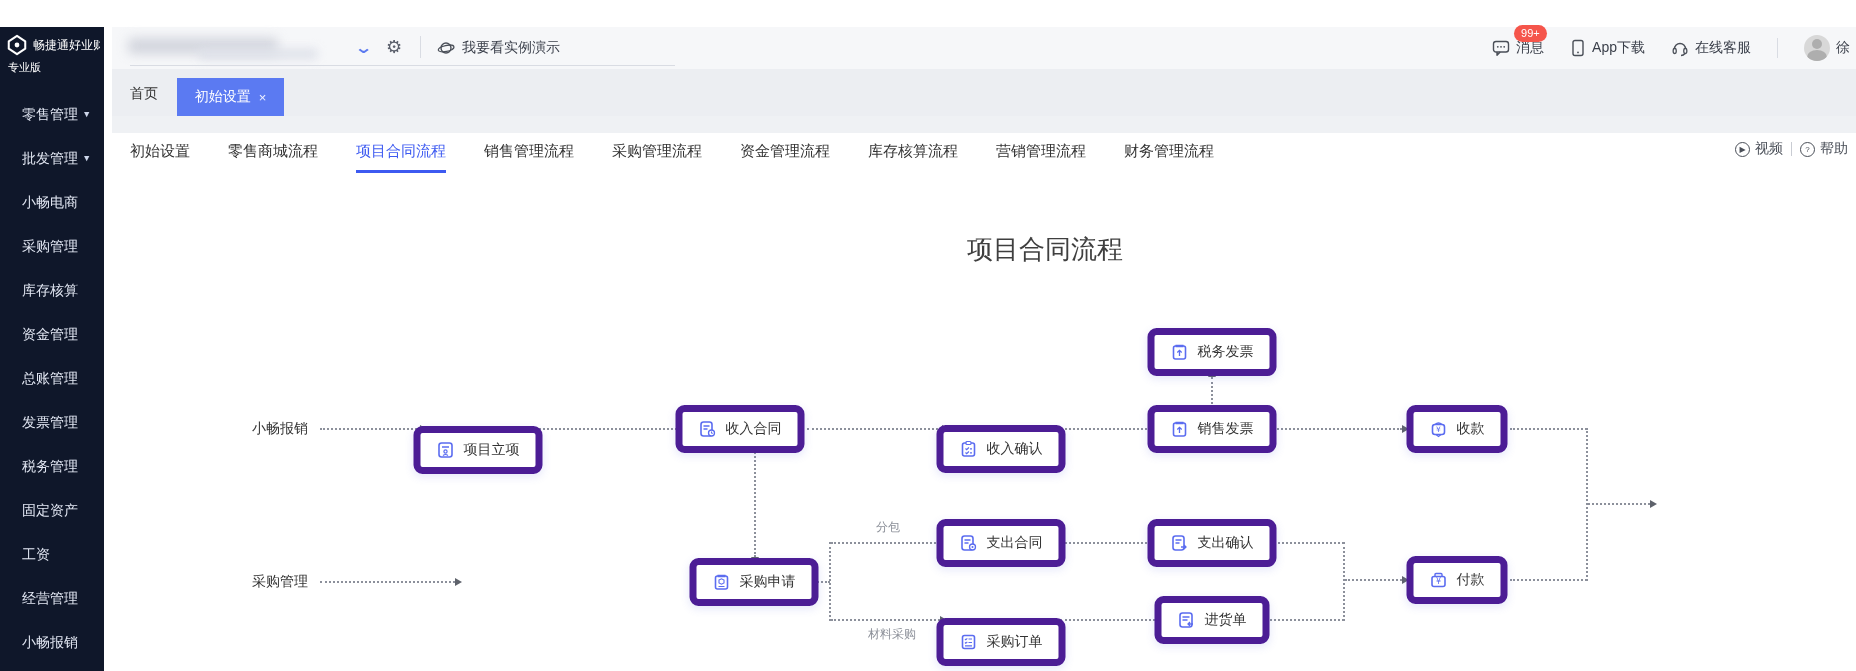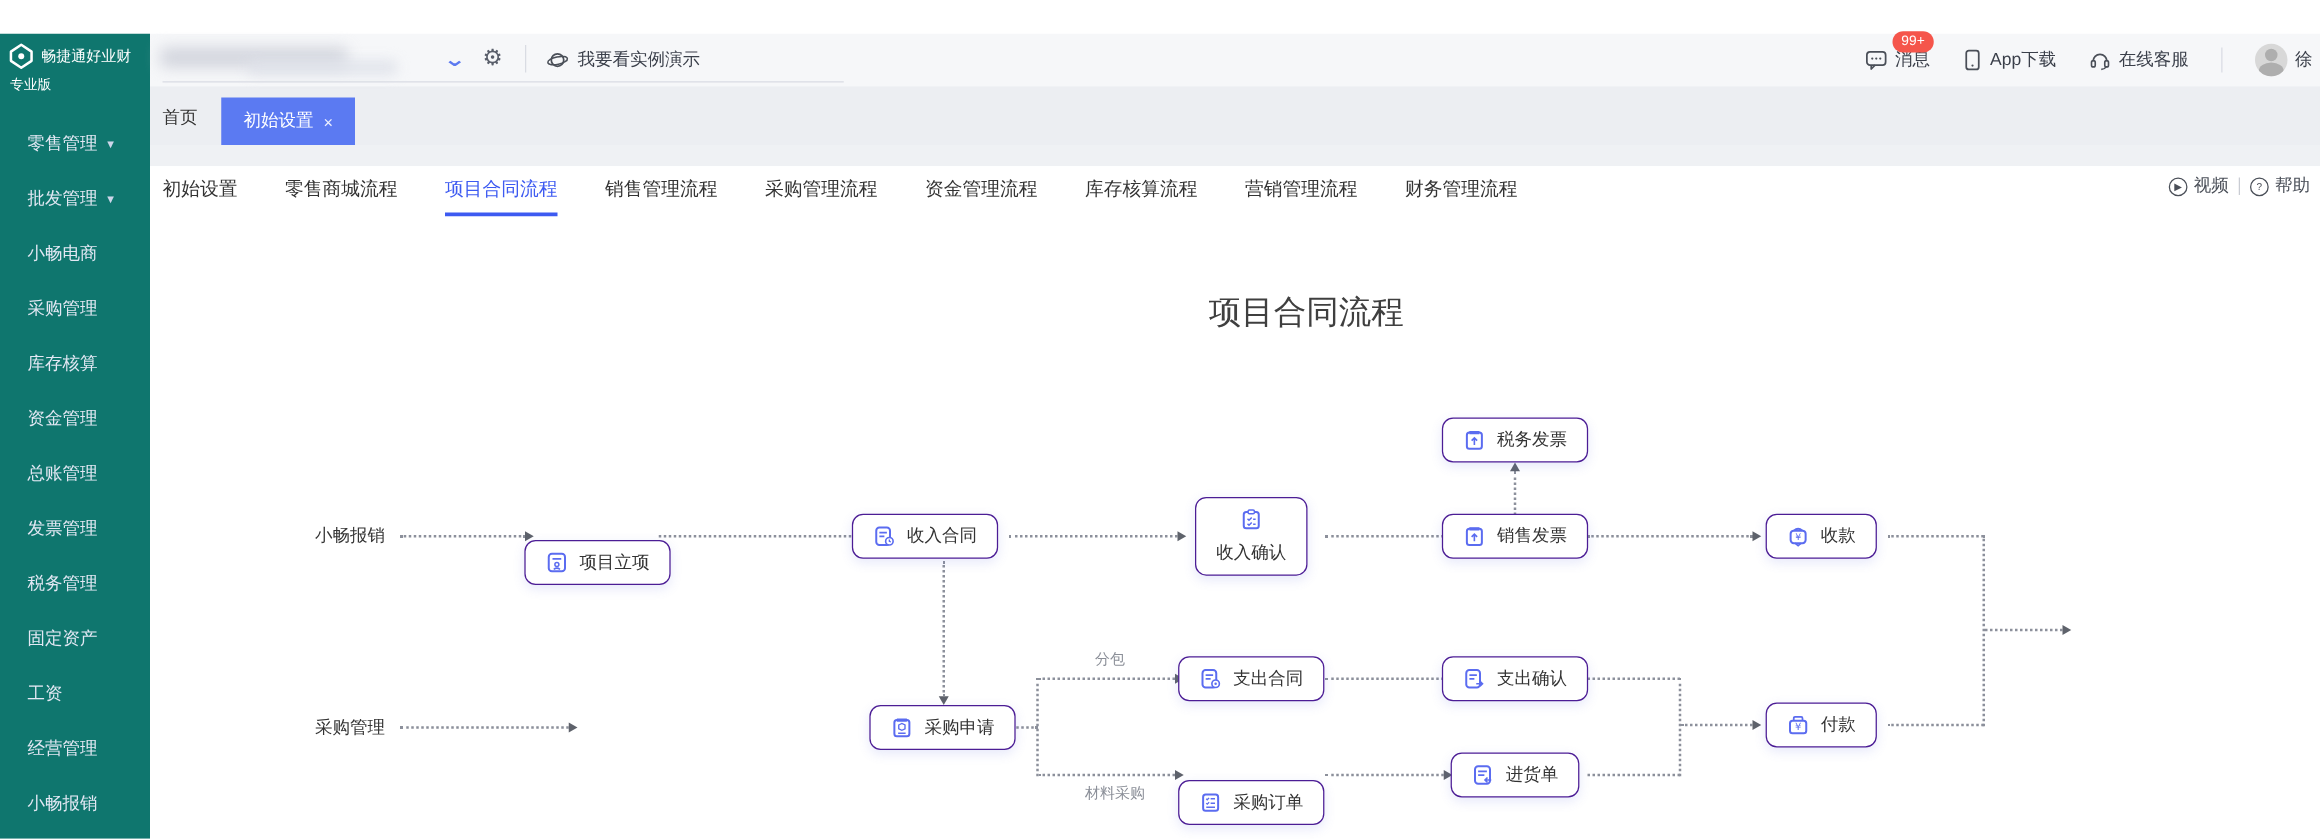--- a/index.html
+++ b/index.html
@@ -8,21 +8,21 @@
   #stage { position:absolute; left:0; top:0; width:1856px; height:671px; background:#fff; }
 
   
   .band-topwhite { position:absolute; left:0; top:0; width:1856px; height:27px; background:#ffffff; }
   .band-header   { position:absolute; left:112px; top:27px; width:1744px; height:42px; background:#f6f7f9; }
   .band-tabs     { position:absolute; left:112px; top:69px; width:1744px; height:47px; background:#eceef2; }
   .band-gap      { position:absolute; left:112px; top:116px; width:1744px; height:17px; background:#eff1f4; }
   .band-content  { position:absolute; left:112px; top:133px; width:1744px; height:538px; background:#ffffff; }
 
   
-  .sidebar { position:absolute; left:0; top:27px; width:120px; height:644px; background:#0f766e; color:#e8ecf6; }
+  .sidebar { position:absolute; left:0; top:27px; width:104px; height:644px; background:#0f172a; color:#e8ecf6;font-family:Liberation Mono, monospace; }
   .logo-row { display:flex; align-items:center; gap:5px; padding:7px 4px 0 6px; }
   .logo-mark { width:22px; height:22px; flex:0 0 auto; }
   .logo-title { font-size:12px; color:#fff; white-space:nowrap; overflow:hidden; letter-spacing:0; }
   .edition { font-size:11px; color:#fff; padding:4px 0 0 8px; }
   .menu { position:absolute; left:0; top:66px; width:112px; }
   .menu-item { height:44px; display:flex; align-items:center; padding-left:22px; font-size:14px; color:#e3e8f4; cursor:pointer; }
   .menu-item .caret { margin-left:6px; font-size:9px; color:#cdd6ea; }
 
   
   .blur-wrap { position:absolute; left:128px; top:36px; width:200px; height:26px; }
@@ -53,21 +53,21 @@
   .page-tab.active { color:#3d5af1; border-bottom-color:#3d5af1; }
   .page-actions { position:absolute; right:8px; top:140px; display:flex; align-items:center; gap:8px; font-size:14px; color:#4a4f58; }
   .pa-item { display:flex; align-items:center; gap:5px; cursor:pointer; }
   .pa-div { width:1px; height:14px; background:#c9ccd3; }
   .circle-ic { width:15px; height:15px; border:1.4px solid #4a4f58; border-radius:50%; display:inline-flex; align-items:center; justify-content:center; font-size:8px; color:#4a4f58; }
 
   
   .fc-title { position:absolute; left:1045px; top:232px; transform:translateX(-50%); font-size:26px; color:#3f3f3f; font-weight:500; white-space:nowrap; }
   .lane { position:absolute; transform:translate(-50%,-50%); font-size:14px; color:#333; white-space:nowrap; }
   .edge-label { position:absolute; font-size:12px; color:#8b8f98; white-space:nowrap;text-align:center; }
-  .node { position:absolute; transform:translate(-50%,-50%); display:flex; align-items:center; gap:9px; background:#fff; border:1px solid #4c1d95; border-radius:9px; padding:8px 16px; box-shadow:0 3px 9px rgba(100,112,225,.16); font-size:14px; color:#333; white-space:nowrap; cursor:pointer; }
+  .node { position:absolute; transform:translate(-50%,-50%); display:flex; align-items:center; gap:9px; background:#fff; border:7px solid #4c1d95; border-radius:9px; padding:8px 16px; box-shadow:0 3px 9px rgba(100,112,225,.16); font-size:14px; color:#333; white-space:nowrap; cursor:pointer; }
   .node svg { flex:0 0 auto; display:block; }
   .eh { position:absolute; border-top:2px dotted #8c909b; }
   .ev { position:absolute; border-left:2px dotted #8c909b; }
   .ar { position:absolute; width:0; height:0; border-left:7px solid #5e626b; border-top:4px solid transparent; border-bottom:4px solid transparent; }
   .au { position:absolute; width:0; height:0; border-bottom:7px solid #5e626b; border-left:4px solid transparent; border-right:4px solid transparent; }
   .ad { position:absolute; width:0; height:0; border-top:7px solid #5e626b; border-left:4px solid transparent; border-right:4px solid transparent; }
 </style>
 </head>
 <body>
 
@@ -274,21 +274,21 @@
   <div class="node" style="left:740px; top:429px;font-family:Liberation Mono, monospace;">
     <svg width="18" height="18" viewBox="0 0 18 18">
         <rect x="2.5" y="2" width="11" height="14" rx="2.5" fill="none" stroke="#5b6cf0" stroke-width="1.6"></rect>
         <line x1="5" y1="6" x2="11" y2="6" stroke="#5b6cf0" stroke-width="1.4"></line>
         <line x1="5" y1="9" x2="9" y2="9" stroke="#5b6cf0" stroke-width="1.4"></line>
         <circle cx="13" cy="13" r="3" fill="#fff" stroke="#5b6cf0" stroke-width="1.3"></circle>
         <path d="M13 11.6 L13 13 L14.2 13.6" fill="none" stroke="#5b6cf0" stroke-width="1.1"></path>
       </svg>
     <span>收入合同</span>
   </div>
-  <div class="node" style="left:1001px; top:429px;flex-direction:column;">
+  <div class="node" style="left:1001px; top:449px;">
     <svg width="18" height="18" viewBox="0 0 18 18">
         <rect x="3" y="3" width="12" height="13" rx="2" fill="none" stroke="#5b6cf0" stroke-width="1.6"></rect>
         <rect x="6.5" y="1.5" width="5" height="3" rx="1" fill="#fff" stroke="#5b6cf0" stroke-width="1.2"></rect>
         <path d="M6 8.5 L7.2 9.7 L9.4 7.5" fill="none" stroke="#5b6cf0" stroke-width="1.2"></path>
         <line x1="10.5" y1="8.8" x2="12.5" y2="8.8" stroke="#5b6cf0" stroke-width="1.2"></line>
         <path d="M6 12.5 L7.2 13.7 L9.4 11.5" fill="none" stroke="#5b6cf0" stroke-width="1.2"></path>
         <line x1="10.5" y1="12.8" x2="12.5" y2="12.8" stroke="#5b6cf0" stroke-width="1.2"></line>
       </svg>
     <span>收入确认</span>
   </div>

